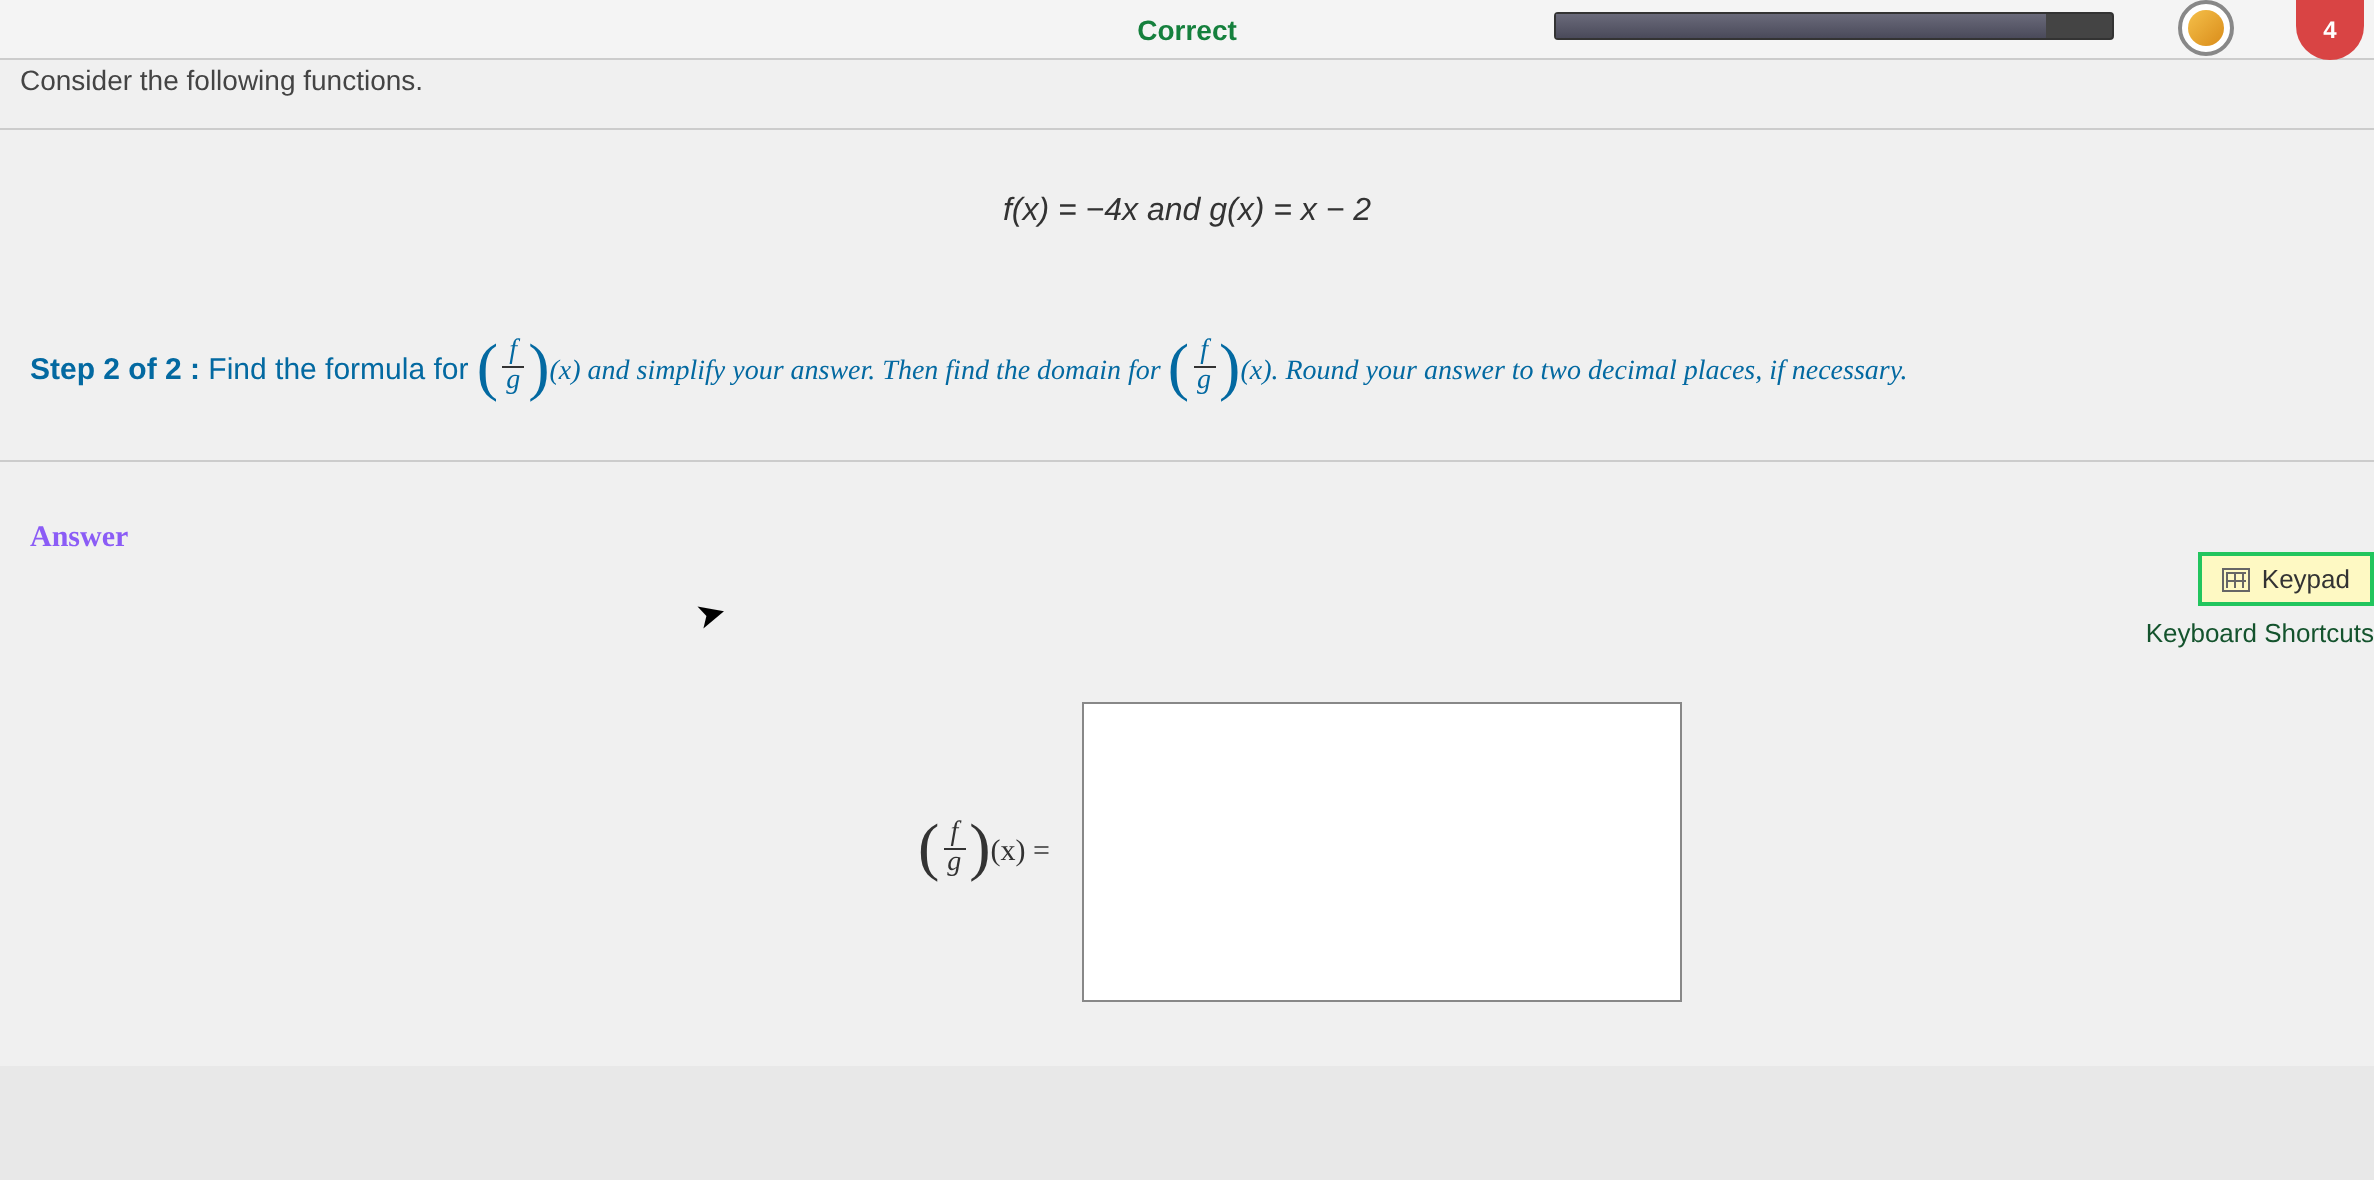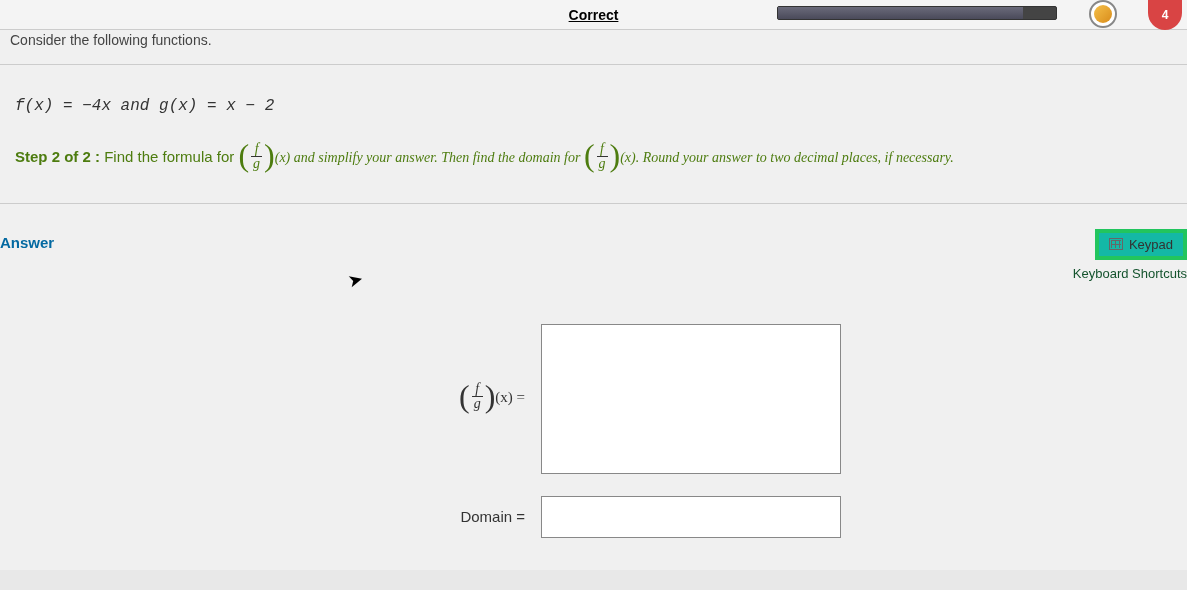--- a/index.html
+++ b/index.html
@@ -22,23 +22,22 @@
       border-bottom: 1px solid #ccc;
       position: relative;
       display: flex;
       align-items: center;
     }
     .correct-label {
       position: absolute;
       left: 50%;
       transform: translateX(-50%);
       font-size: 14px;
-      color: #000000;
+      color: #15803d;
       font-weight: bold;
-      text-decoration: underline;
     }
     .progress-area {
       position: absolute;
       right: 130px;
       top: 6px;
       width: 280px;
       height: 14px;
       background: #444;
       border: 1px solid #333;
       border-radius: 2px;
@@ -88,31 +87,33 @@
       border-bottom: 1px solid #ccc;
       font-size: 14px;
       color: #444;
     }
     .content-area {
       background: #f0f0f0;
       padding: 10px 15px;
       position: relative;
     }
     .functions-def {
+      text-align: center;
       font-size: 16px;
       font-style: italic;
       color: #333;
       padding: 22px 0 28px 0;
-      font-family: Liberation Mono, monospace;
+      font-family: Liberation Sans, sans-serif;
     }
     .step-row {
       font-size: 15px;
-      color: #4d7c0f;
+      color: #0369a1;
       padding: 0 0 30px 0;
       line-height: 28px;
+      margin-top: 28px;
     }
     .step-label {
       font-weight: bold;
     }
     .fraction {
       display: inline-block;
       vertical-align: middle;
       text-align: center;
       font-family: "Times New Roman", serif;
       font-style: italic;
@@ -149,41 +150,44 @@
       border-top: 1px solid #ccc;
       margin: 0 -15px;
     }
     .answer-section {
       padding-top: 30px;
       position: relative;
     }
     .answer-label {
       font-size: 15px;
       font-weight: bold;
-      color: #0369a1;
+      color: #8b5cf6;
       position: absolute;
       left: -15px;
       top: 30px;
+      padding-left: 15px;
+      font-family: Liberation Serif, serif;
     }
     .right-tools {
       position: absolute;
       right: -15px;
       top: 25px;
       text-align: right;
     }
     .keypad-btn {
       display: inline-flex;
       align-items: center;
       gap: 6px;
-      background: #14b8a6;
-      border: 4px solid #22c55e;
+      background: #fef9c3;
+      border: 2px solid #22c55e;
       padding: 4px 10px;
       font-size: 13px;
       color: #333;
       cursor: pointer;
+      margin-top: 20px;
     }
     .keypad-icon {
       display: inline-block;
       width: 14px;
       height: 12px;
       border: 1px solid #666;
       position: relative;
     }
     .keypad-icon::before {
       content: "";
@@ -286,21 +290,17 @@
 
     <div class="input-area">
 
       <div class="input-row">
         <div class="input-label">
           <span class="paren">(</span><span class="fraction"><span class="frac-num">f</span><span class="frac-den">g</span></span><span class="paren">)</span><span>(x) =</span>
         </div>
         <textarea class="formula-input" value="" style=""></textarea>
       </div>
 
-      <div class="input-row">
-        <div class="input-label" style="font-family: Arial, sans-serif;">Domain =</div>
-        <input type="text" class="domain-input" value="" style="">
-      </div>
 
     </div>
   </div>
 
 </div>
 
 </body></html>

